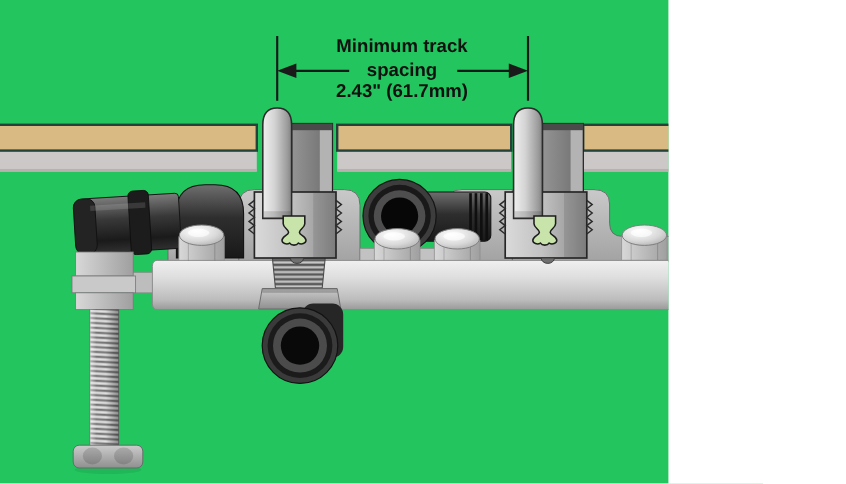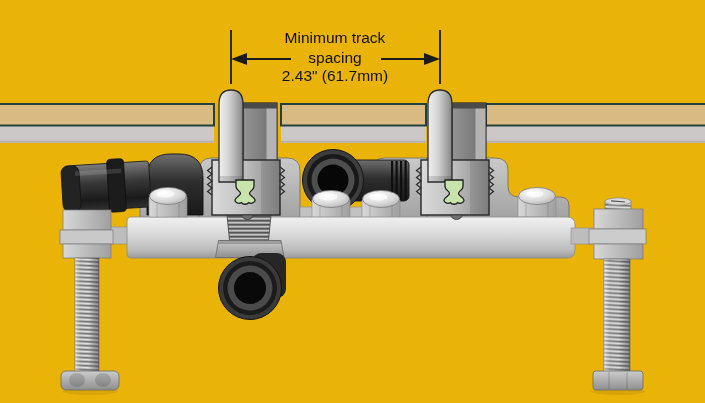--- a/index.html
+++ b/index.html
@@ -1,17 +1,17 @@
 <!DOCTYPE html>
 <html><head>
 <meta charset="utf-8">
 <style>
   html,body{margin:0;padding:0;background:#ffffff;}
-  .figure-wrap{position:relative;width:705px;height:403px;background:#eab308;overflow:hidden;
-    font-family:"Liberation Sans", sans-serif;}
+  .figure-wrap{position:relative;width:557px;height:403px;background:#22c55e;overflow:hidden;
+    font-family:"Liberation Sans", sans-serif;font-weight:bold;}
   svg{display:block;}
   text.dim{font-family:"Liberation Sans", sans-serif;font-size:15.5px;fill:#111111;}
 </style>
 </head>
 <body>
 
 <div class="figure-wrap">
 <svg width="705" height="403" viewBox="0 0 705 403">
   <defs>
     <linearGradient id="gBar" x1="0" y1="0" x2="0" y2="1">

